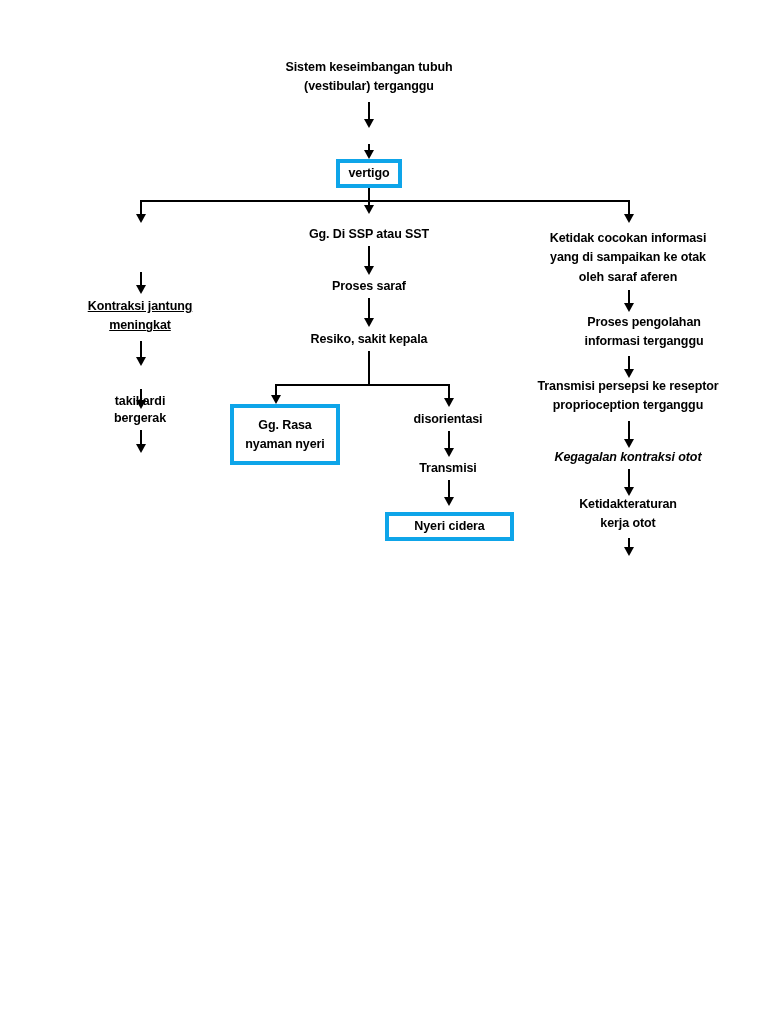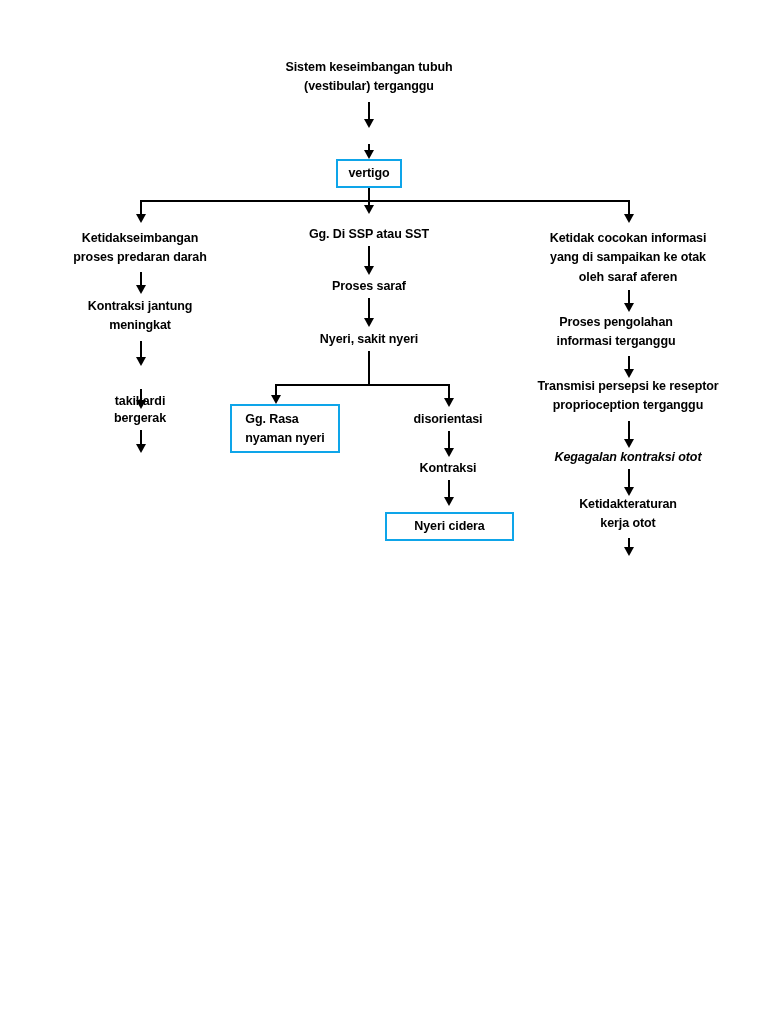--- a/index.html
+++ b/index.html
@@ -32,26 +32,26 @@
     line-height: 1.55;
     color: #000;
     white-space: pre-line;
     letter-spacing: -0.1px;
   }
 
   
   .boxnode {
     position: absolute;
     box-sizing: border-box;
-    border: 2px solid #0ea5e9;
+    border: 4px solid #0ea5e9;
     background: #fff;
     display: flex;
     align-items: center;
     justify-content: center;
-    text-align: left;
+    text-align: center;
     font-size: 12.5px;
     font-weight: 600;
     line-height: 1.5;
     color: #000;
     white-space: pre-line;
     letter-spacing: -0.1px;
   }
 
   
   .vline {
@@ -95,27 +95,25 @@
 
   <div class="vline" style="left:140px; top:200px; height:18px;"></div>
   <div class="arrowhead" style="left:136px; top:214px;"></div>
 
   <div class="vline" style="left:368px; top:200px; height:10px;"></div>
   <div class="arrowhead" style="left:364px; top:205px;"></div>
 
   <div class="vline" style="left:628px; top:200px; height:18px;"></div>
   <div class="arrowhead" style="left:624px; top:214px;"></div>
 
-  <div class="node" style="left:60px; top:229px; width:160px;">Ketidakseimbangan
-proses predaran darah</div>
 
   <div class="vline" style="left:140px; top:272px; height:18px;"></div>
   <div class="arrowhead" style="left:136px; top:285px;"></div>
 
-  <div class="node" style="left:60px; top:297px; width:160px;">Kontraksi jantung
+  <div class="node" style="left:60px; top:297px; width:160px;text-decoration:underline;">Kontraksi jantung
 meningkat</div>
 
   <div class="vline" style="left:140px; top:341px; height:21px;"></div>
   <div class="arrowhead" style="left:136px; top:357px;"></div>
 
   <div class="node" style="left:60px; top:368px; width:160px;margin-top:24px;">takikardi</div>
 
   <div class="vline" style="left:140px; top:389px; height:16px;"></div>
   <div class="arrowhead" style="left:136px; top:400px;"></div>
 
@@ -128,54 +126,54 @@
   <div class="node" style="left:289px; top:225px; width:160px;">Gg. Di SSP atau SST</div>
 
   <div class="vline" style="left:368px; top:246px; height:26px;"></div>
   <div class="arrowhead" style="left:364px; top:266px;"></div>
 
   <div class="node" style="left:289px; top:277px; width:160px;">Proses saraf</div>
 
   <div class="vline" style="left:368px; top:298px; height:26px;"></div>
   <div class="arrowhead" style="left:364px; top:318px;"></div>
 
-  <div class="node" style="left:289px; top:330px; width:160px;">Nyeri, sakit nyeri</div>
+  <div class="node" style="left:289px; top:330px; width:160px;">Resiko, sakit kepala</div>
 
   <div class="vline" style="left:368px; top:351px; height:34px;"></div>
   <div class="hline" style="left:275px; top:384px; width:174px;"></div>
 
   <div class="vline" style="left:275px; top:384px; height:14px;"></div>
   <div class="arrowhead" style="left:271px; top:395px;"></div>
 
   <div class="vline" style="left:448px; top:384px; height:18px;"></div>
   <div class="arrowhead" style="left:444px; top:398px;"></div>
 
-  <div class="boxnode" style="left:230px; top:404px; width:110px; height:49px;">Gg. Rasa
+  <div class="boxnode" style="left:230px; top:404px; width:110px; height:61px;">Gg. Rasa
 nyaman nyeri</div>
 
   <div class="node" style="left:368px; top:410px; width:160px;">disorientasi</div>
 
   <div class="vline" style="left:448px; top:431px; height:22px;"></div>
   <div class="arrowhead" style="left:444px; top:448px;"></div>
 
-  <div class="node" style="left:368px; top:459px; width:160px;">Kontraksi</div>
+  <div class="node" style="left:368px; top:459px; width:160px;">Transmisi</div>
 
   <div class="vline" style="left:448px; top:480px; height:22px;"></div>
   <div class="arrowhead" style="left:444px; top:497px;"></div>
 
   <div class="boxnode" style="left:385px; top:512px; width:129px; height:29px;">Nyeri cidera</div>
 
   <div class="node" style="left:528px; top:229px; width:200px;">Ketidak cocokan informasi
 yang di sampaikan ke otak
 oleh saraf aferen</div>
 
   <div class="vline" style="left:628px; top:290px; height:18px;"></div>
   <div class="arrowhead" style="left:624px; top:303px;"></div>
 
-  <div class="node" style="left:516px; top:313px; width:200px;">Proses pengolahan
+  <div class="node" style="left:544px; top:313px; width:200px;">Proses pengolahan
 informasi terganggu</div>
 
   <div class="vline" style="left:628px; top:356px; height:18px;"></div>
   <div class="arrowhead" style="left:624px; top:369px;"></div>
 
   <div class="node" style="left:528px; top:377px; width:200px;">Transmisi persepsi ke reseptor
 proprioception terganggu</div>
 
   <div class="vline" style="left:628px; top:421px; height:24px;"></div>
   <div class="arrowhead" style="left:624px; top:439px;"></div>

